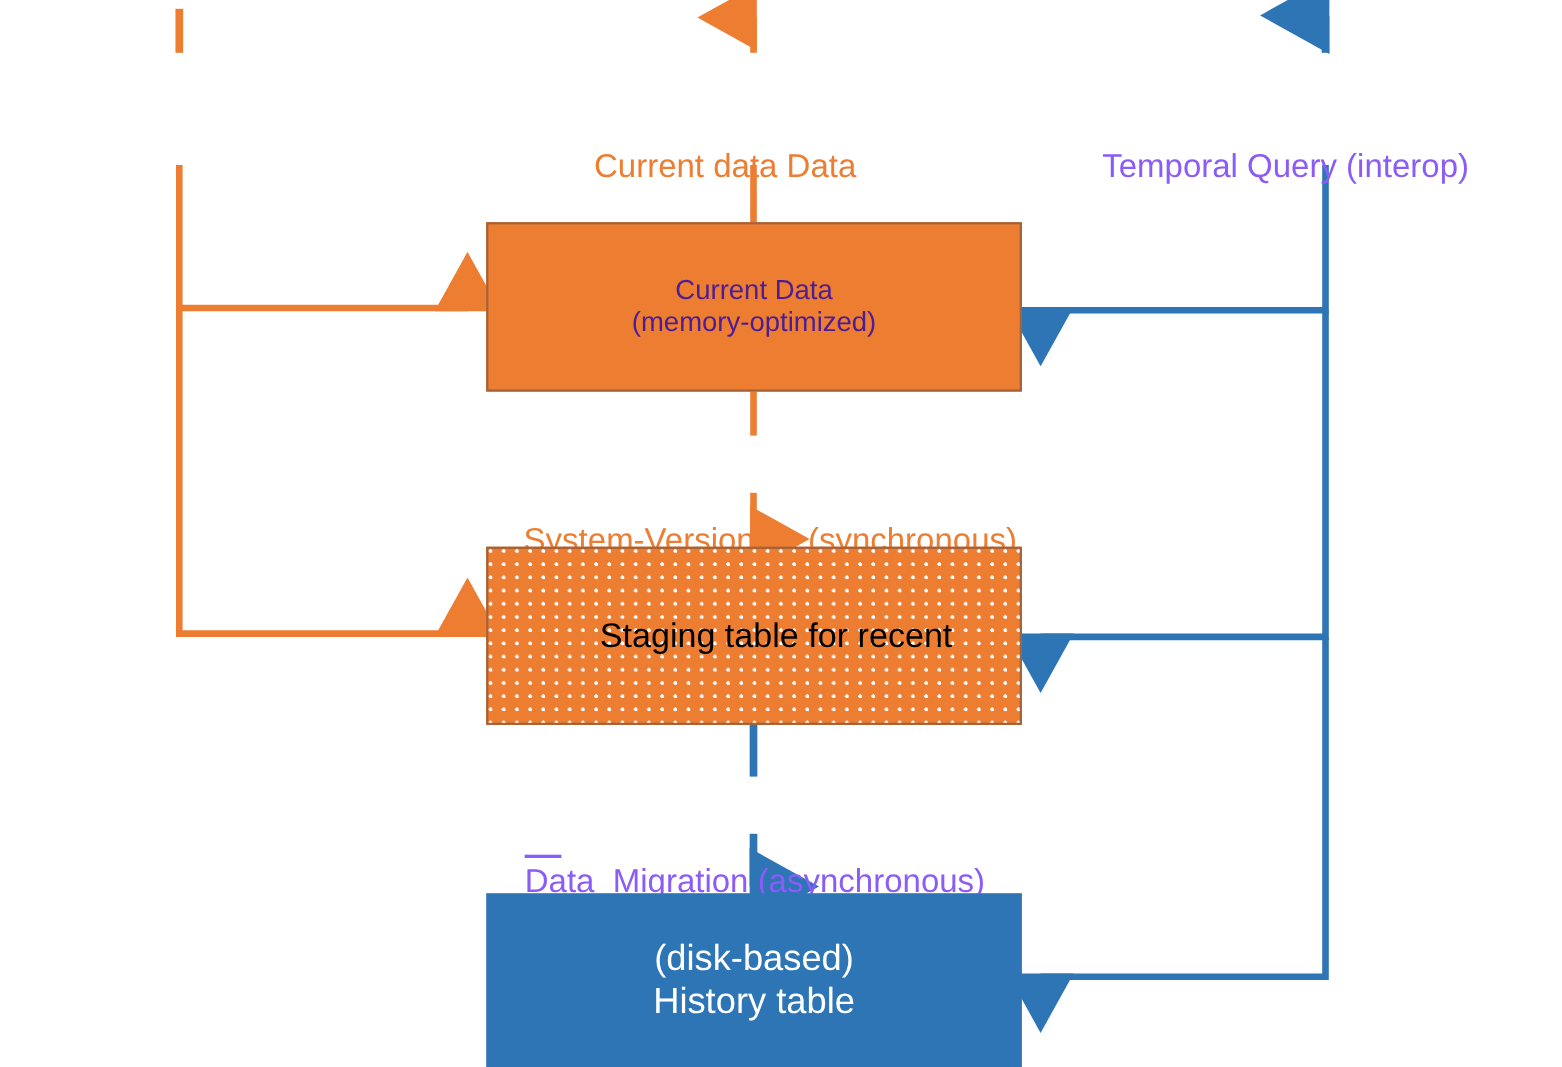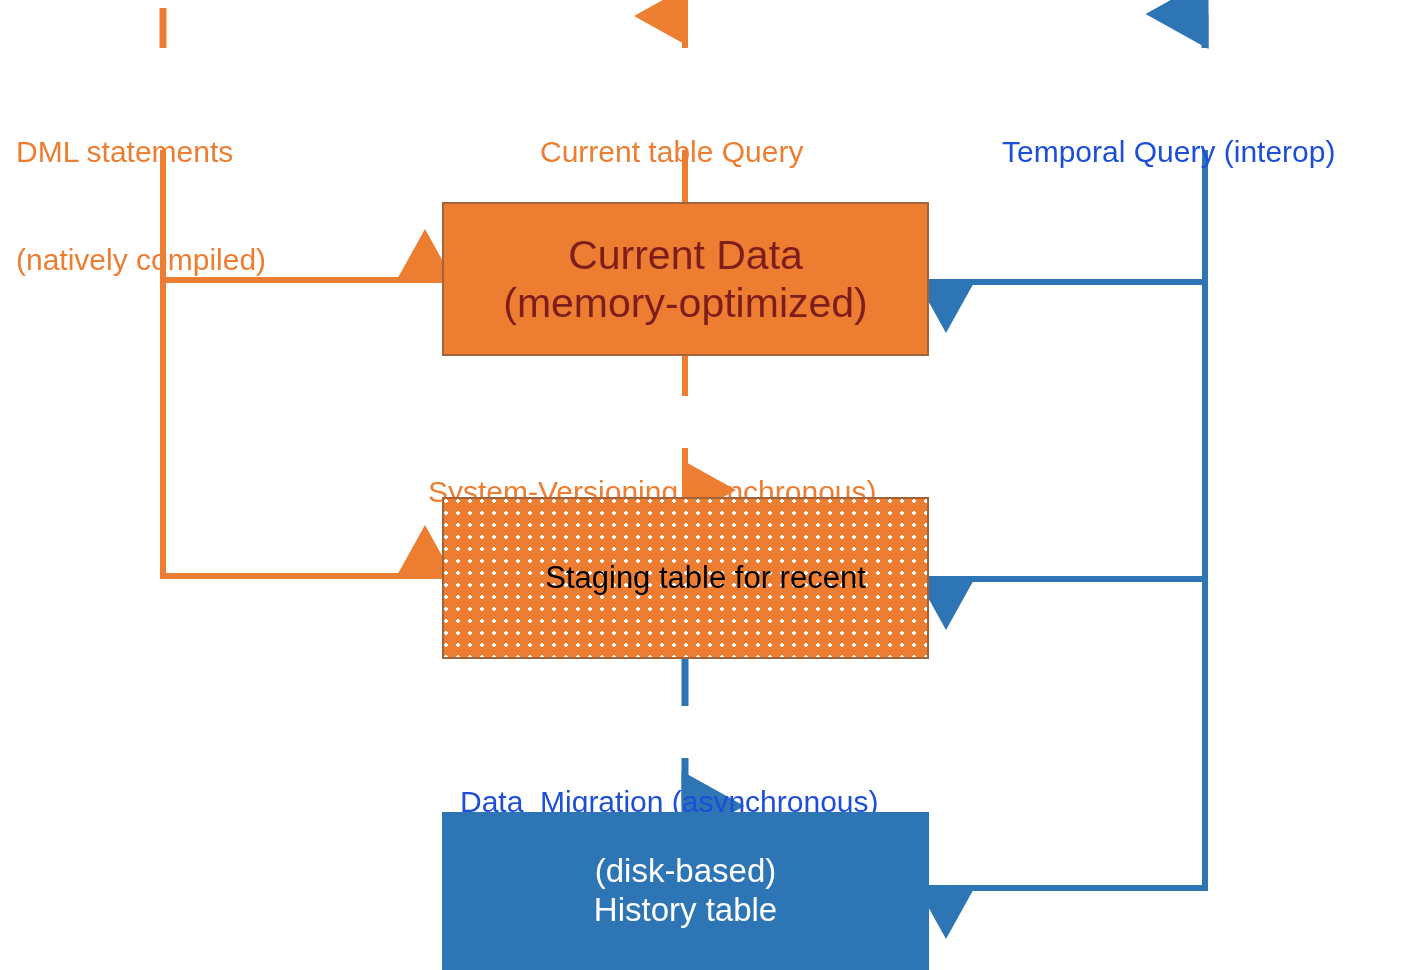--- a/index.html
+++ b/index.html
@@ -31,22 +31,22 @@
     justify-content: center;
     text-align: center;
     line-height: 1.18;
   }
   .node .node-text { width: 100%; }
 
   #node-current {
     left: 442px; top: 202px; width: 487px; height: 154px;
     background: #ED7D31;
     border: 2px solid #A2623A;
-    color: #7f1d1d;
-    font-size: 41px;
+    color: #4c1d95;
+    font-size: 25px;
   }
   #node-staging {
     left: 442px; top: 497px; width: 487px; height: 162px;
     background: #ED7D31;
     border: 2px solid #A2623A;
     color: #000000;
     font-size: 31px;
   }
   #node-staging .dots {
     position: absolute;
@@ -63,27 +63,27 @@
     font-size: 33px;
   }
 
   .edge-label {
     position: absolute;
     white-space: pre;
     font-size: 30px;
     line-height: 1.2;
   }
   .orange-text { color: #ED7D31; }
-  .blue-text { color: #1d4ed8; }
+  .blue-text { color: #8b5cf6; }
 
   #label-dml       { left: 16px;  top: 62px;  }
   #label-currentq  { left: 540px; top: 62px;  }
   #label-temporal  { left: 1002px; top: 62px; }
-  #label-sysver    { left: 428px; top: 402px; }
-  #label-datamig   { left: 460px; top: 712px; }
+  #label-sysver    { left: 476px; top: 402px; }
+  #label-datamig   { left: 477px; top: 712px; text-decoration: underline; }
 </style>
 </head>
 <body>
 
 <div id="canvas">
 
   <svg class="wires" viewBox="0 0 1420 970">
     <defs>
       <marker id="arrow-orange-up" markerWidth="10" markerHeight="10" refX="5" refY="8.5" orient="auto" markerUnits="strokeWidth">
         <path d="M5,0 L10,9 L0,9 Z" fill="#ED7D31"></path>
@@ -139,27 +139,23 @@
       <polyline points="1205,150 1205,282 946,282" fill="none" stroke="#2E75B6" stroke-width="6" marker-end="url(#arrow-blue)"></polyline>
     </g>
     <g>
       <polyline points="1205,282 1205,579 946,579" fill="none" stroke="#2E75B6" stroke-width="6" marker-end="url(#arrow-blue)"></polyline>
     </g>
     <g>
       <polyline points="1205,579 1205,888 946,888" fill="none" stroke="#2E75B6" stroke-width="6" marker-end="url(#arrow-blue)"></polyline>
     </g>
   </svg>
 
-  <div class="edge-label orange-text" id="label-dml">
-    <div>DML statements</div>
-    <div>(natively compiled)</div>
-  </div>
 
   <div class="edge-label orange-text" id="label-currentq">
-    <div>Current table Query</div>
+    <div>Current data Data</div>
     <div>(natively compiled)</div>
   </div>
 
   <div class="edge-label blue-text" id="label-temporal">
     <div>Temporal Query (interop)</div>
   </div>
 
   <div class="edge-label orange-text" id="label-sysver">
     <div>System-Versioning (synchronous)</div>
   </div>

